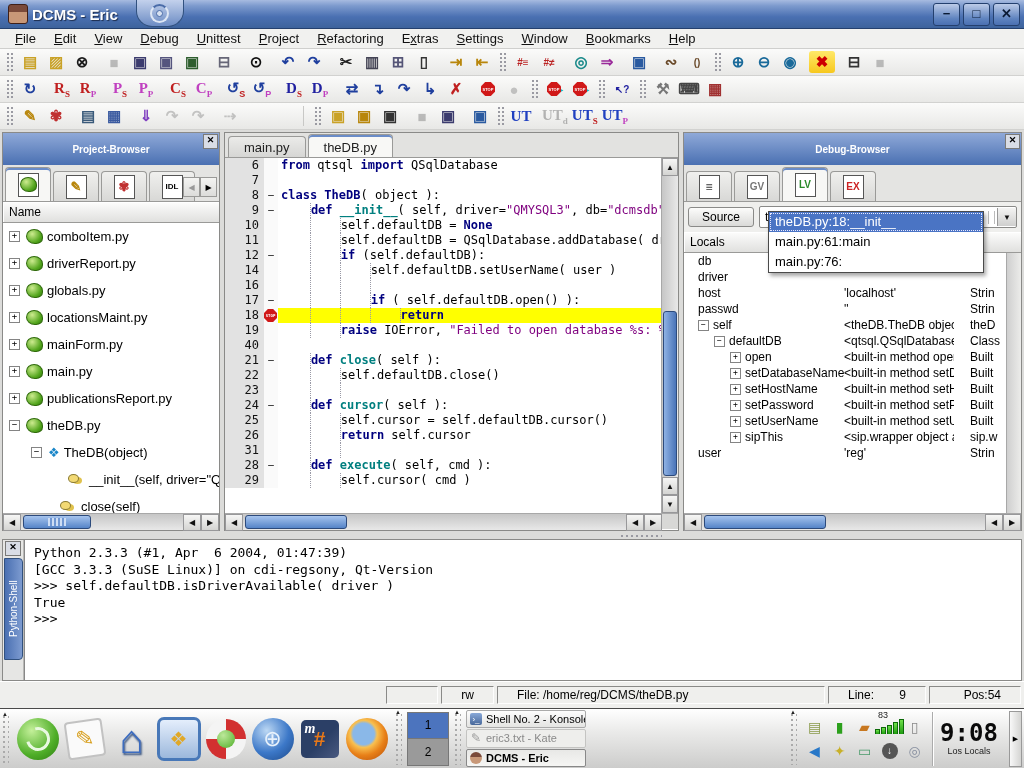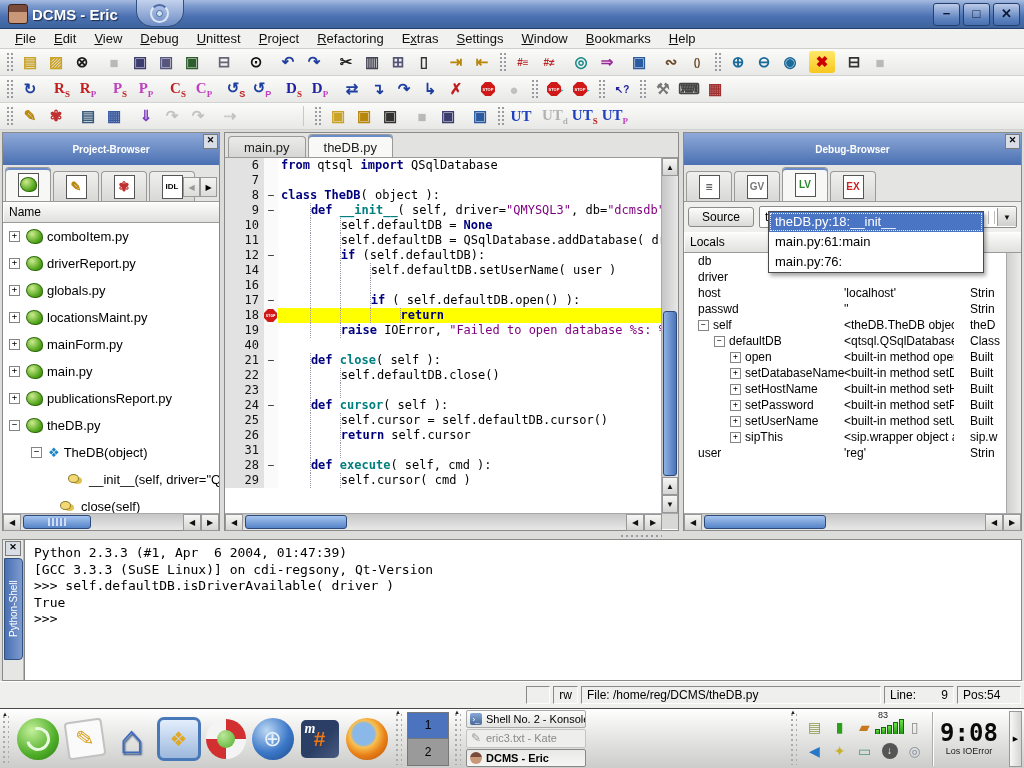--- a/index.html
+++ b/index.html
@@ -112,24 +112,24 @@
   .hsplit .grip{position:absolute;left:620px;top:1px;width:42px;height:4px;background-image:radial-gradient(circle at 2px 2px,#9a9aa2 1px,transparent 1.3px);background-size:5px 5px}
   .shell{height:140px;flex:none;display:flex;border:1px solid #8a8a88;margin:0 2px;background:#efefed}
   .shell-strip{width:20px;flex:none;display:flex;flex-direction:column;align-items:center;background:#e6e6e4;border-right:1px solid #b8b8b6}
   .shell-close{width:14px;height:13px;margin:1px 0 2px;background:#d9dde5;border:1px solid #7a7a78;font-size:9px;font-weight:bold;line-height:11px;text-align:center}
   .shell-tab{width:17px;height:100px;background:linear-gradient(90deg,#7d9bd0,#4a70b2);color:#fff;font-size:10px;writing-mode:vertical-rl;transform:rotate(180deg);display:flex;align-items:center;justify-content:center;border-radius:4px 0 0 4px;border:1px solid #31517f}
   .shell-out{flex:1;background:#fff;border-left:1px solid #888;font-family:"DejaVu Sans Mono",monospace;font-size:13px;line-height:16.5px;padding:5px 9px;white-space:pre;overflow:hidden}
 
   
   .statusbar{height:22px;flex:none;background:#efefed;border-top:1px solid #fff;display:flex;align-items:center;padding:2px 3px;font-size:12px;gap:3px}
   .sb-spacer{flex:1}
-  .sb-box{height:16px;border:1px solid;border-color:#8a8a88 #fdfdfd #fdfdfd #8a8a88;display:flex;align-items:center;padding:0 5px;white-space:nowrap;overflow:hidden}
+  .sb-box{height:16px;border:1px solid;border-color:#8a8a88 #fdfdfd #fdfdfd #8a8a88;display:flex;align-items:center;padding:0 19px;white-space:nowrap;overflow:hidden}
   .sb-file{width:288px}
   .sb-line{width:58px;justify-content:space-between}
-  .sb-pos{width:52px;justify-content:flex-start}
+  .sb-pos{width:52px;justify-content:flex-end}
 
   
   .taskbar{height:59px;flex:none;background:linear-gradient(#ffffff,#ececeb 35%,#cccccb);border-top:1px solid #4a4a4a;display:flex;align-items:center;padding:0 2px;gap:5px}
   .applet-handle{width:7px;height:52px;flex:none;background-image:radial-gradient(circle at 2px 2px,#aaa 1px,transparent 1.2px);background-size:5px 5px;position:relative}
   .applet-handle::before{content:"▲";position:absolute;top:-4px;left:0;font-size:6px;color:#222}
   .launcher{width:47px;height:48px;flex:none;display:flex;align-items:center;justify-content:center}
   .ball{width:42px;height:42px;border-radius:50%;display:flex;align-items:center;justify-content:center}
   .suse-ball{background:radial-gradient(circle at 35% 30%,#c4f09a,#4fae28 60%,#2c7a12)}
   .suse-ball i{width:18px;height:18px;border:3px solid #e8f8e0;border-left-color:transparent;border-radius:50%;transform:rotate(30deg)}
   .note-sq{width:34px;height:34px;background:#fafafa;border:2px solid #c2c2c2;border-radius:4px;transform:rotate(-8deg);display:flex;align-items:center;justify-content:center;color:#d8a020;font-size:22px}
@@ -884,17 +884,17 @@
           <span class="tray-icon">
             <span class="downcircle">↓</span>
           </span>
           <span class="tray-icon">
             <span style="color: rgb(136, 144, 160);">◎</span>
           </span>
         </span>
     </span>
     <span class="clock">
       <span class="clock-time">9:08</span>
-      <span class="clock-zone">Los IOError</span>
+      <span class="clock-zone">Los Locals</span>
     </span>
     <span class="panel-arrow">▶</span>
   </div>
 </div>
 
 </body></html>

